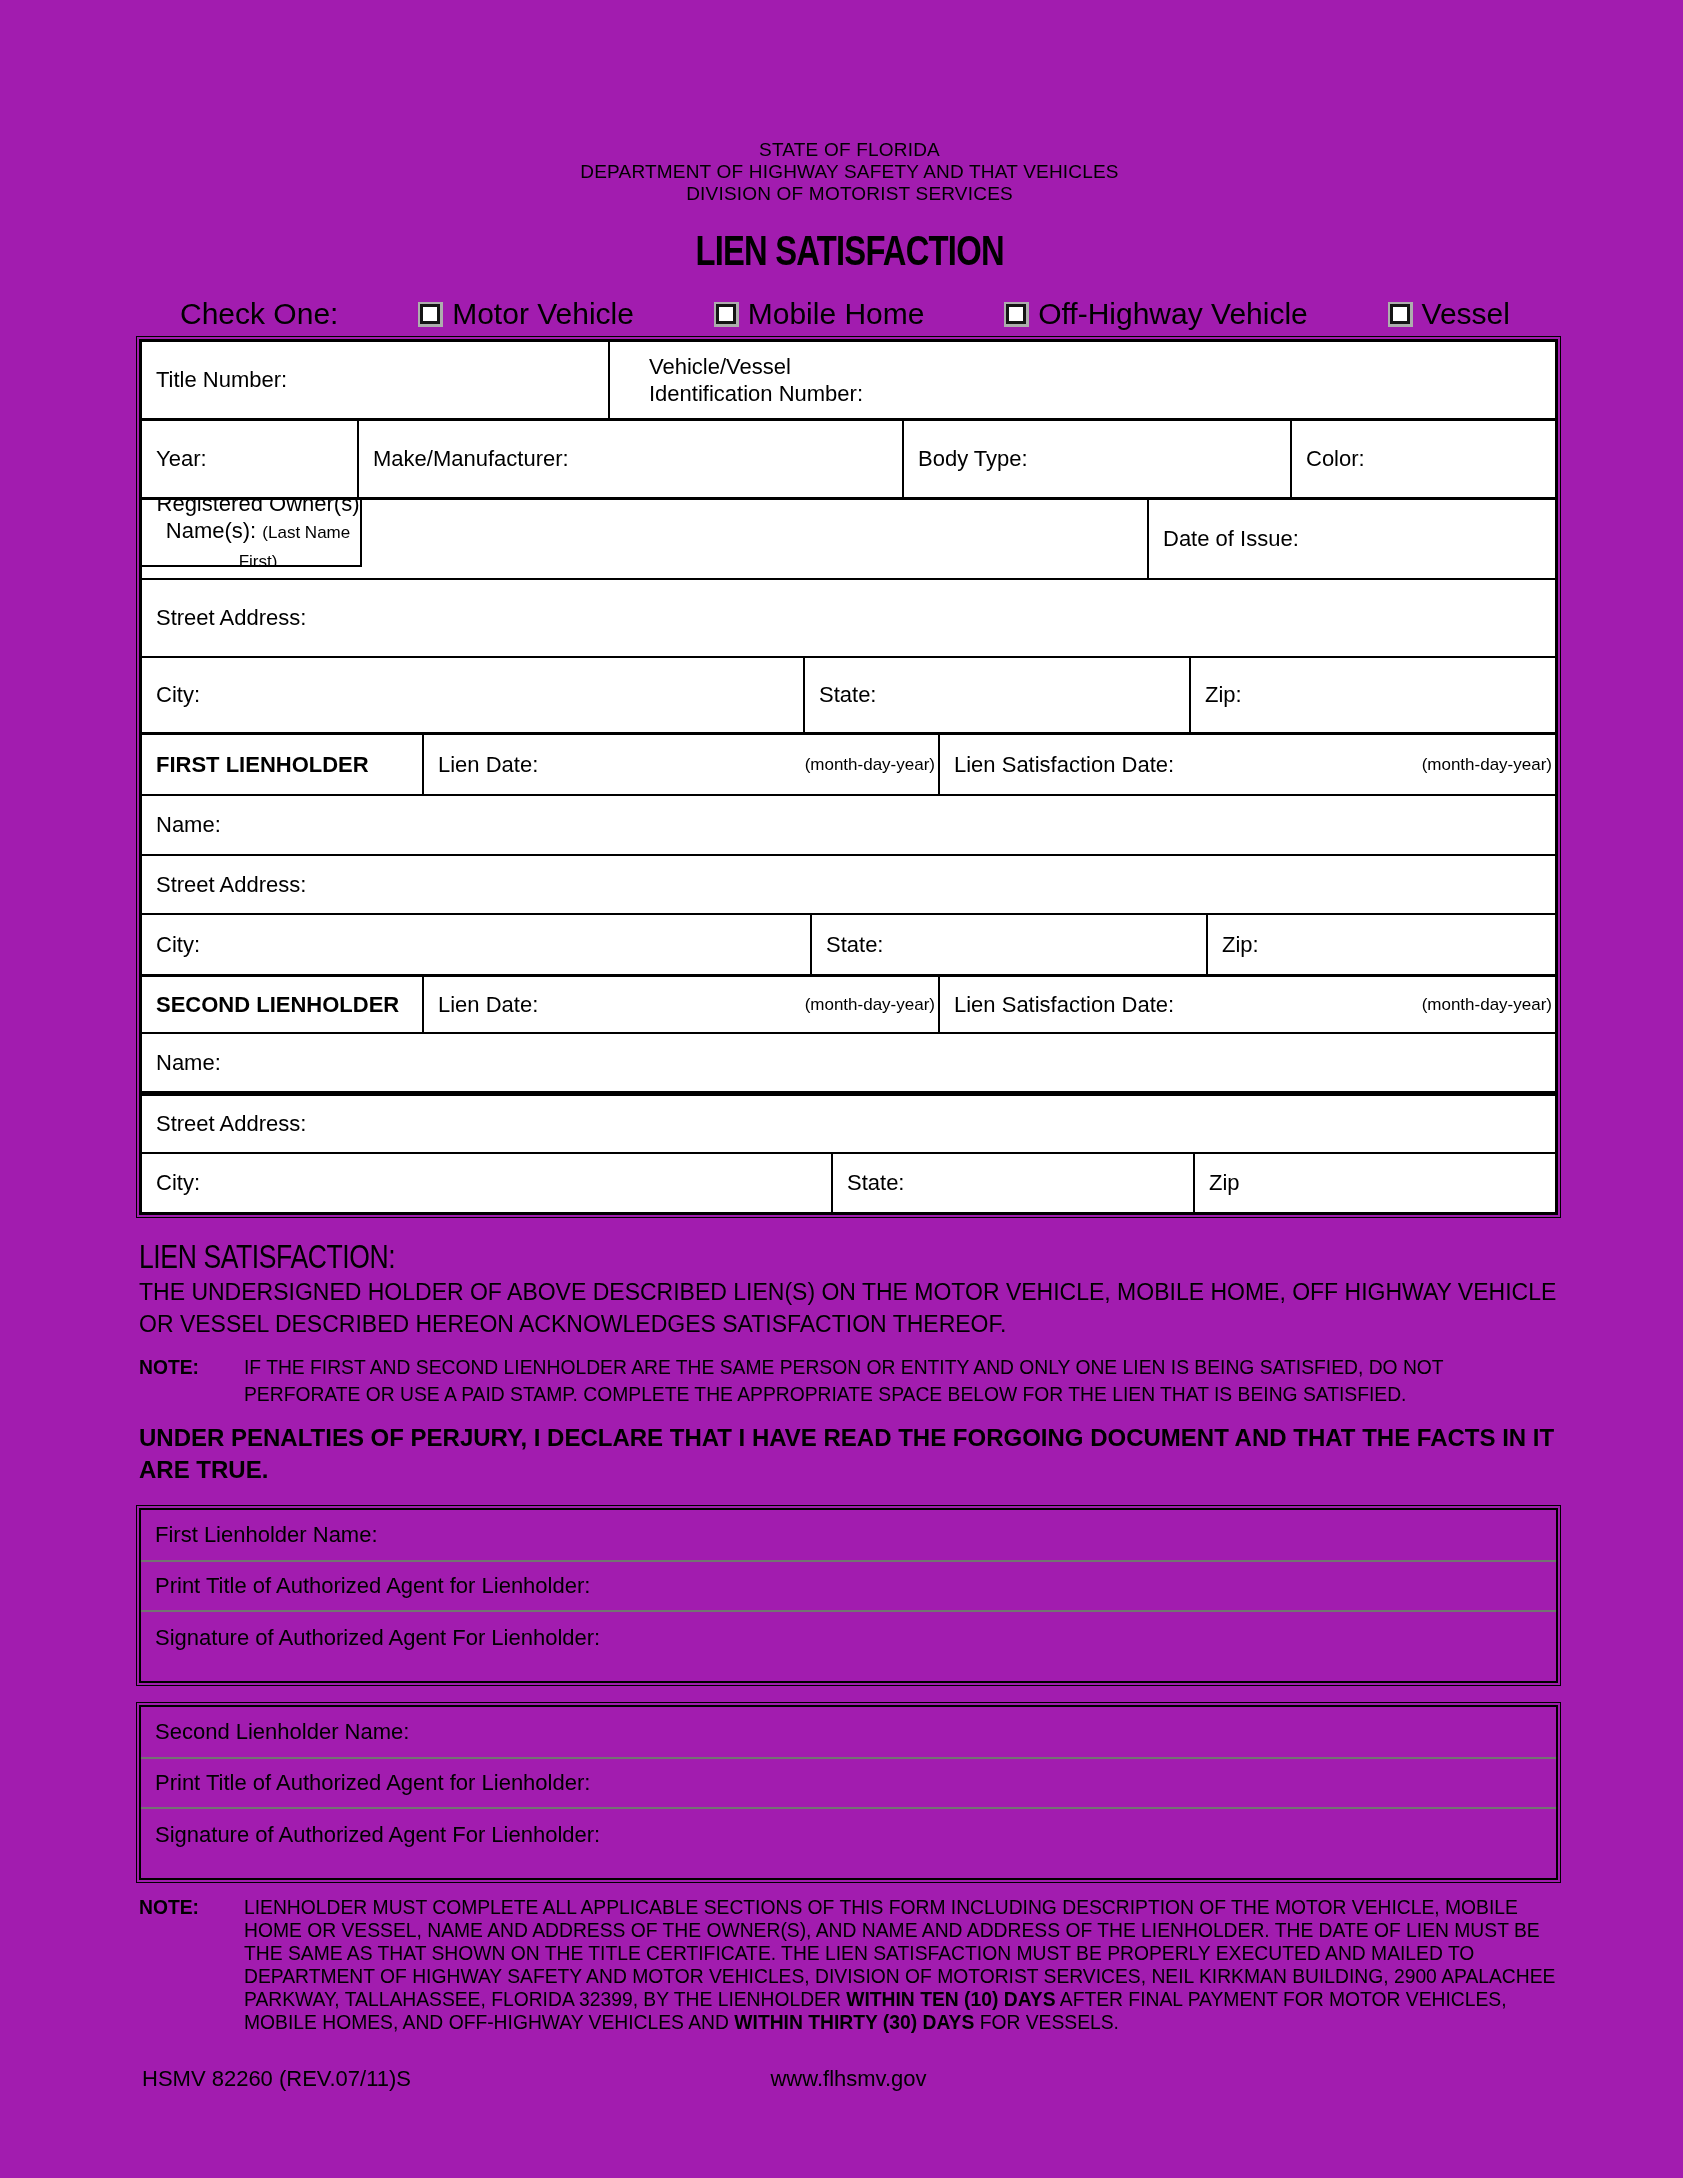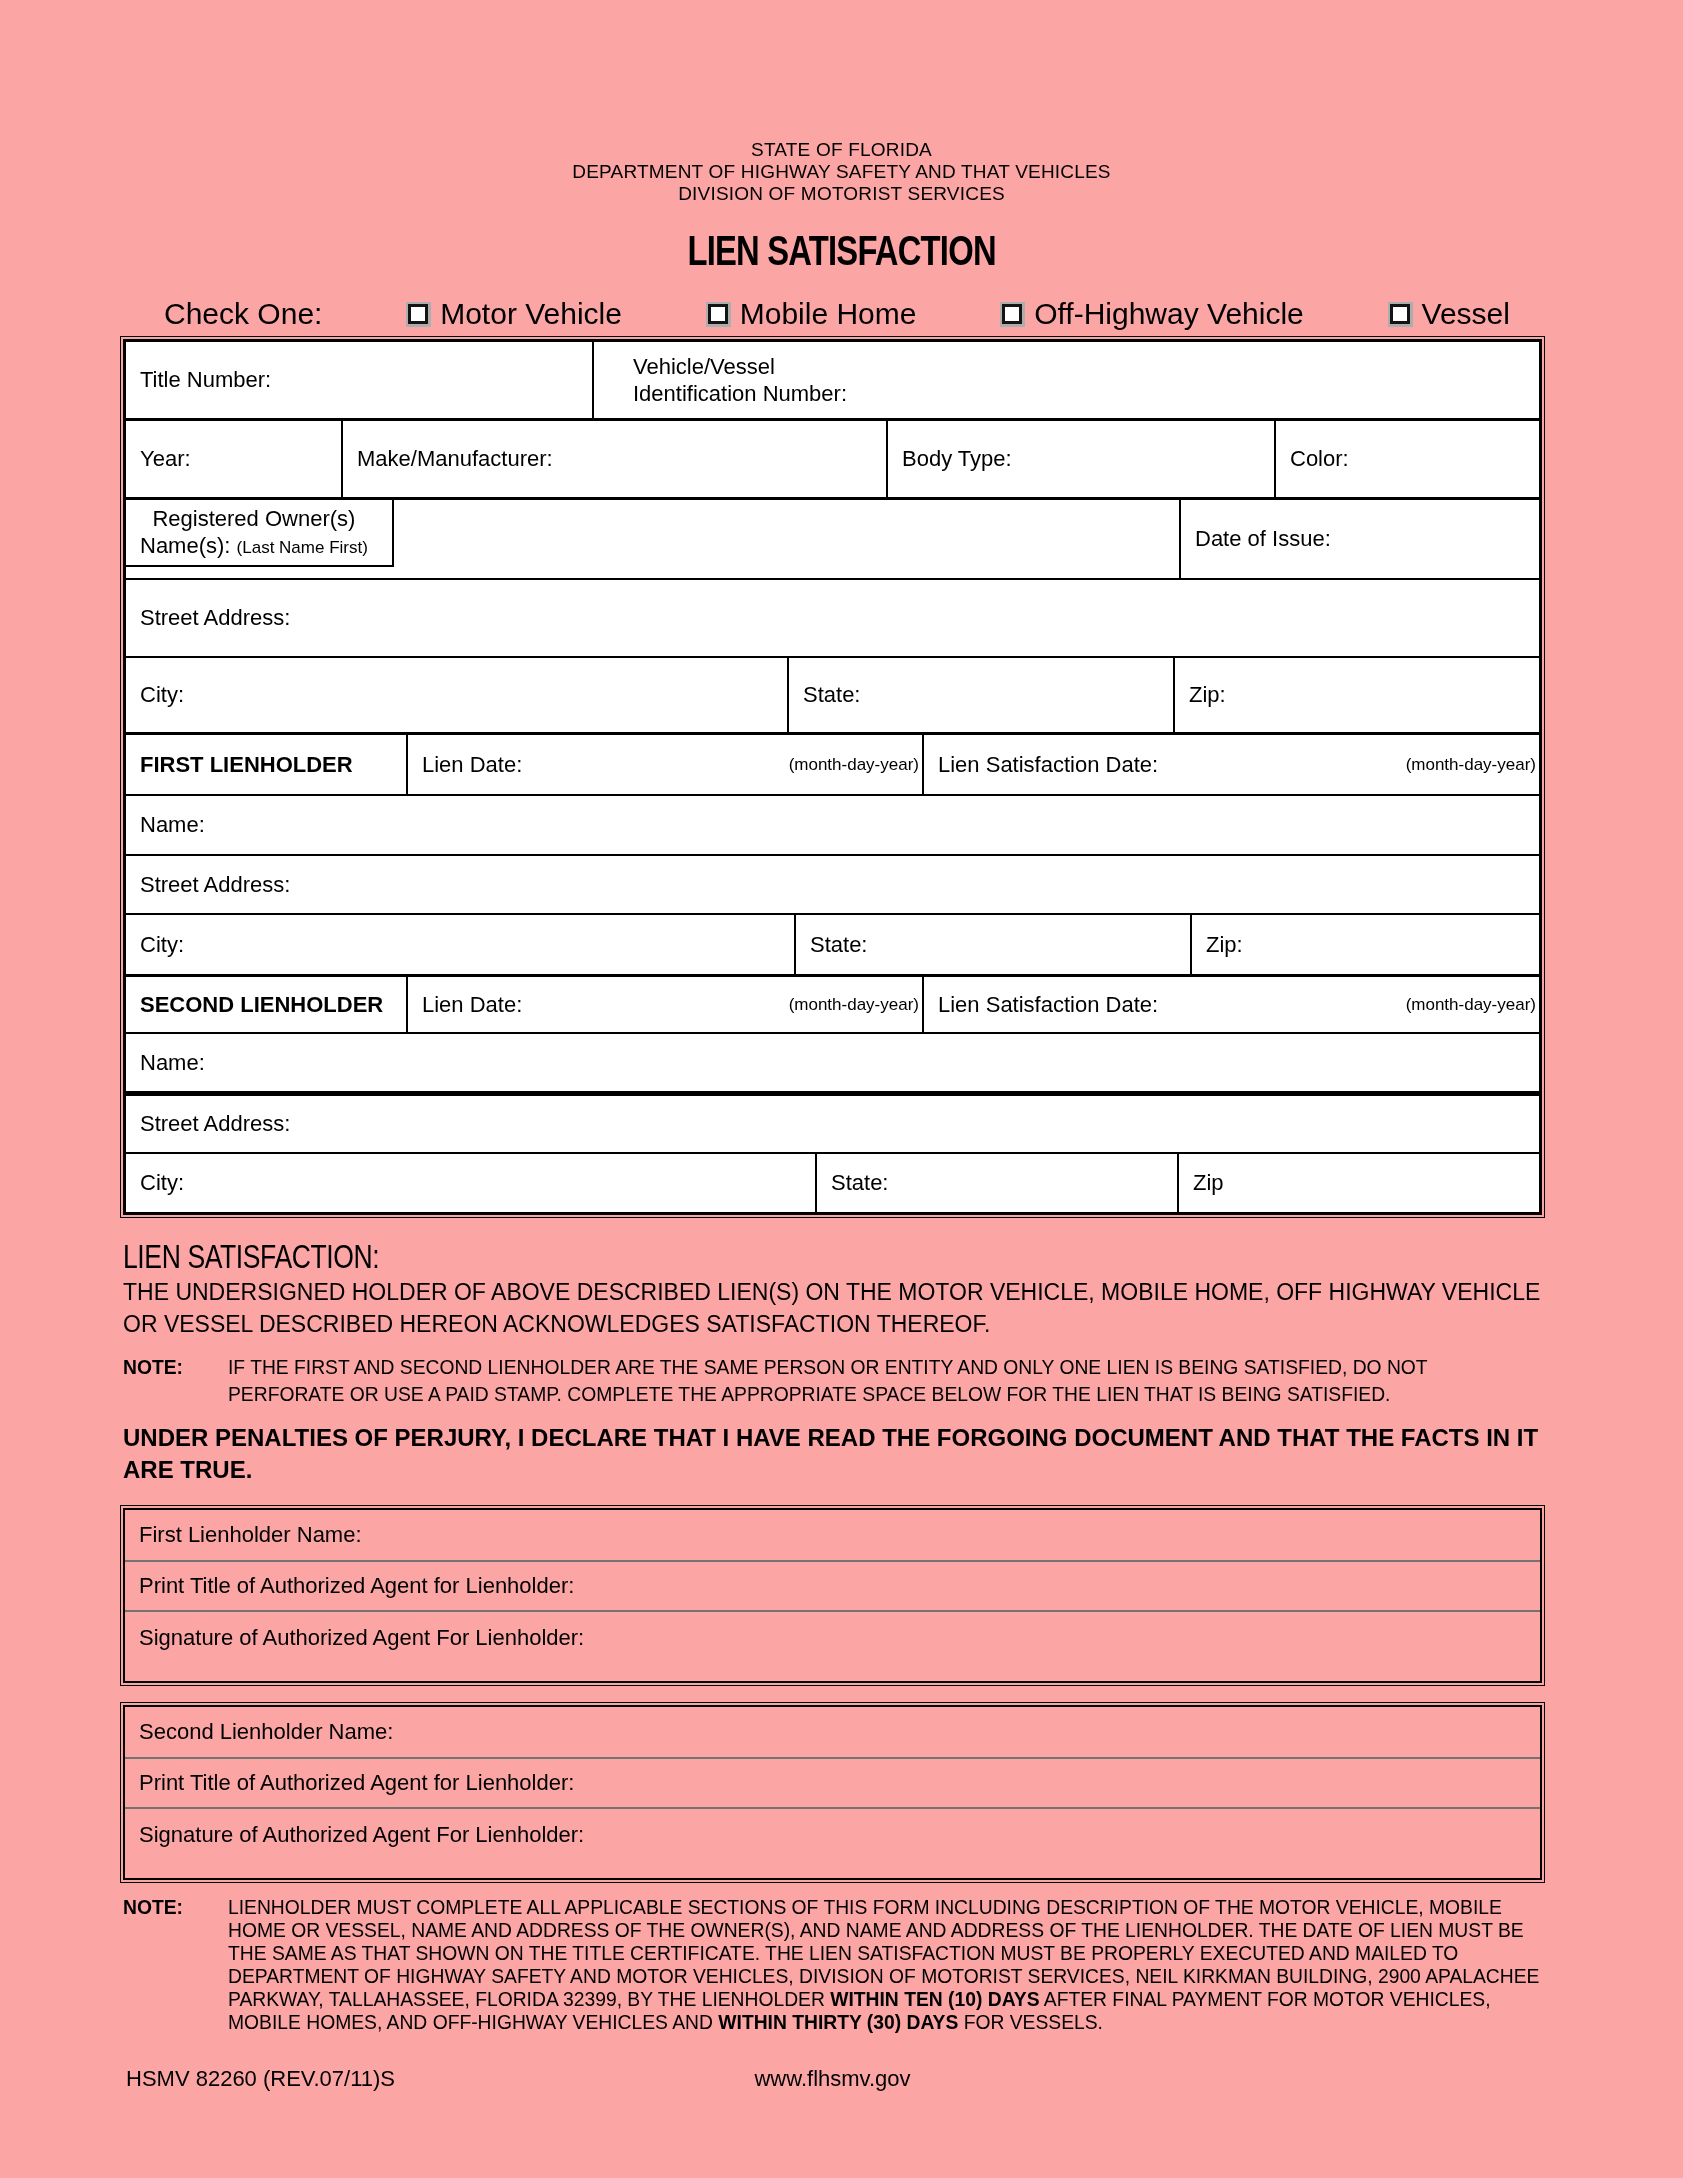--- a/index.html
+++ b/index.html
@@ -1,24 +1,25 @@
 <!DOCTYPE html>
 <html><head>
 <meta charset="utf-8">
 <style>
   * { box-sizing: border-box; margin: 0; padding: 0; }
   html, body { background: #ffffff; }
   .page {
     position: relative;
     width: 1683px;
     height: 2178px;
-    background: #fca5a5;
+    background: #a21caf;
     color: #000;
     font-family: "Liberation Sans", "DejaVu Sans", sans-serif;
     overflow: hidden;
+    padding-left: 16px;
   }
   .content { margin-left: 123px; width: 1419px; }
 
   
   .agency-header { margin-top: 139px; text-align: center; font-size: 19px; line-height: 22px; letter-spacing: 0.2px; }
   .form-title-wrap { text-align: center; margin-top: 22px; }
   .form-title {
     display: inline-block;
     font-size: 42px; font-weight: bold; letter-spacing: -1px;
     transform: scaleX(.78); transform-origin: center;
@@ -161,21 +162,21 @@
         </div>
         <div class="cell" style="width:388px">
           <span>Body Type:</span>
         </div>
         <div class="cell last">
           <span>Color:</span>
         </div>
       </div>
 
       <div class="trow bt3" style="height:81px">
-        <div class="cell owner-label-cell" style="width:268px">
+        <div class="cell owner-label-cell" style="width:220px">
           <div class="stack">
             <div>Registered Owner(s)</div>
             <div>
               <span>Name(s):</span>
               <span class="small-hint">(Last Name First)</span>
             </div>
           </div>
         </div>
         <div class="cell" style="width:787px"></div>
         <div class="cell last">

